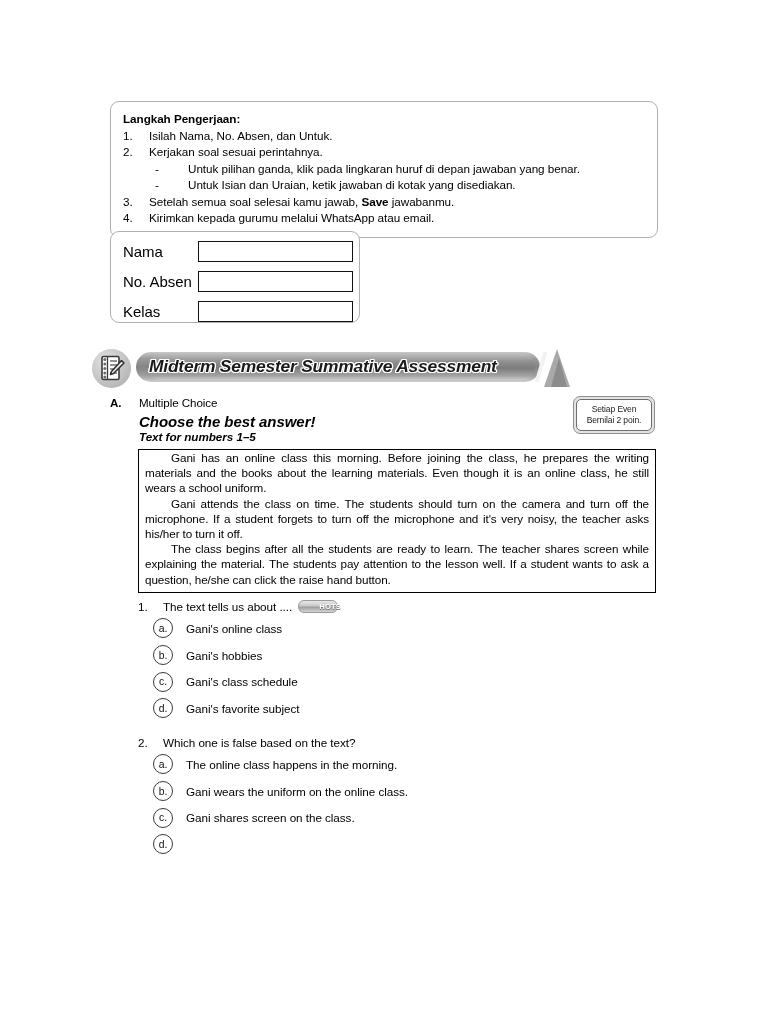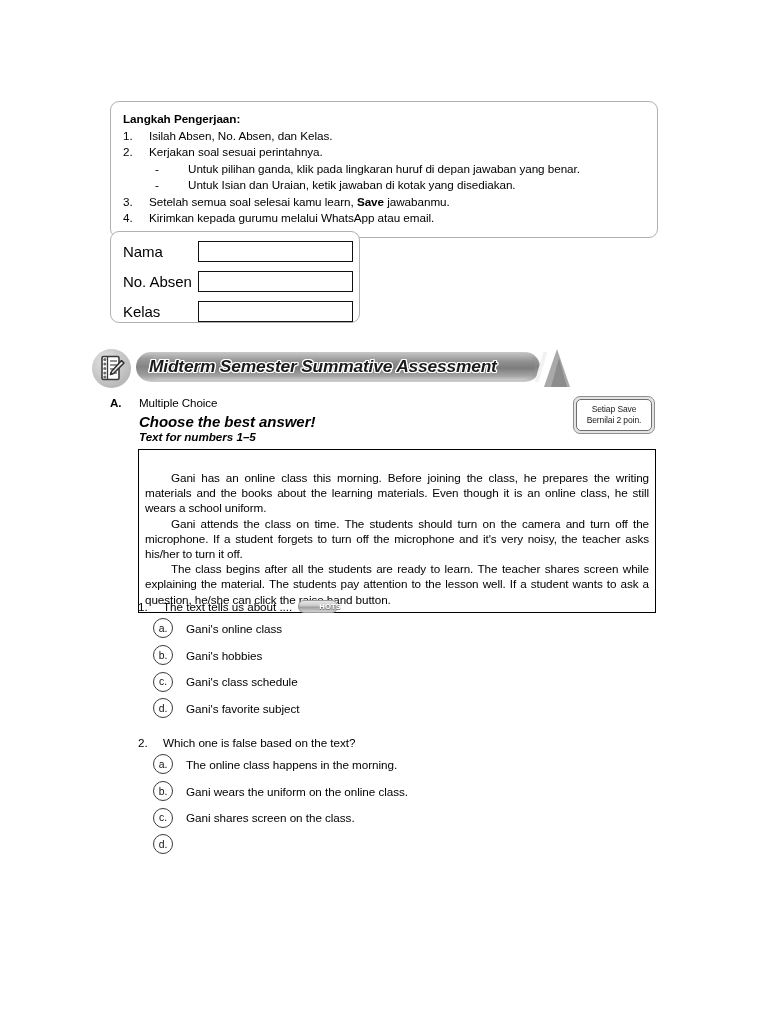--- a/index.html
+++ b/index.html
@@ -255,21 +255,21 @@
 
   
   .passage-box {
     position: absolute;
     left: 138px;
     top: 449px;
     width: 518px;
     box-sizing: border-box;
     border: 1.4px solid #000000;
     background: #ffffff;
-    padding: 20px 6px 5px 6px;
+    padding: 0 6px 5px 6px;
   }
   .passage-p {
     font-size: 11.7px;
     line-height: 15.2px;
     text-align: justify;
     text-indent: 26px;
     letter-spacing: -0.09px;
     margin: 0;
   }
 
@@ -343,41 +343,41 @@
 </head>
 <body>
 
 <div class="page">
 
   <div class="instruction-box">
     <div class="instr-title">Langkah Pengerjaan:</div>
 
     <div class="instr-row">
       <div class="instr-num">1.</div>
-      <div class="instr-text">Isilah Absen, No. Absen, dan Kelas.</div>
+      <div class="instr-text">Isilah Nama, No. Absen, dan Untuk.</div>
     </div>
 
     <div class="instr-row">
       <div class="instr-num">2.</div>
       <div class="instr-text">Kerjakan soal sesuai perintahnya.</div>
     </div>
 
     <div class="instr-sub">
       <div class="instr-dash">-</div>
       <div class="instr-text">Untuk pilihan ganda, klik pada lingkaran huruf di depan jawaban yang benar.</div>
     </div>
 
     <div class="instr-sub">
       <div class="instr-dash">-</div>
       <div class="instr-text">Untuk Isian dan Uraian, ketik jawaban di kotak yang disediakan.</div>
     </div>
 
     <div class="instr-row">
       <div class="instr-num">3.</div>
-      <div class="instr-text"><span>Setelah semua soal selesai kamu learn, </span><span class="bold">Save</span><span> jawabanmu.</span></div>
+      <div class="instr-text"><span>Setelah semua soal selesai kamu jawab, </span><span class="bold">Save</span><span> jawabanmu.</span></div>
     </div>
 
     <div class="instr-row">
       <div class="instr-num">4.</div>
       <div class="instr-text">Kirimkan kepada gurumu melalui WhatsApp atau email.</div>
     </div>
   </div>
 
   <div class="identity-box">
     <div class="id-row id-row-1">
@@ -420,21 +420,21 @@
     <div class="banner-title">Midterm Semester Summative Assessment</div>
   </div>
 
   <div class="sec-letter">A.</div>
   <div class="sec-title">Multiple Choice</div>
   <div class="sec-sub1">Choose the best answer!</div>
   <div class="sec-sub2">Text for numbers 1–5</div>
 
   <div class="score-badge">
     <div class="score-badge-inner">
-      <div class="score-line">Setiap Save</div>
+      <div class="score-line">Setiap Even</div>
       <div class="score-line">Bernilai 2 poin.</div>
     </div>
   </div>
 
   <div class="passage-box">
     <p class="passage-p">Gani has an online class this morning. Before joining the class, he prepares the writing materials and the books about the learning materials. Even though it is an online class, he still wears a school uniform.</p>
     <p class="passage-p">Gani attends the class on time. The students should turn on the camera and turn off the microphone. If a student forgets to turn off the microphone and it's very noisy, the teacher asks his/her to turn it off.</p>
     <p class="passage-p">The class begins after all the students are ready to learn. The teacher shares screen while explaining the material. The students pay attention to the lesson well. If a student wants to ask a question, he/she can click the raise hand button.</p>
   </div>
 

